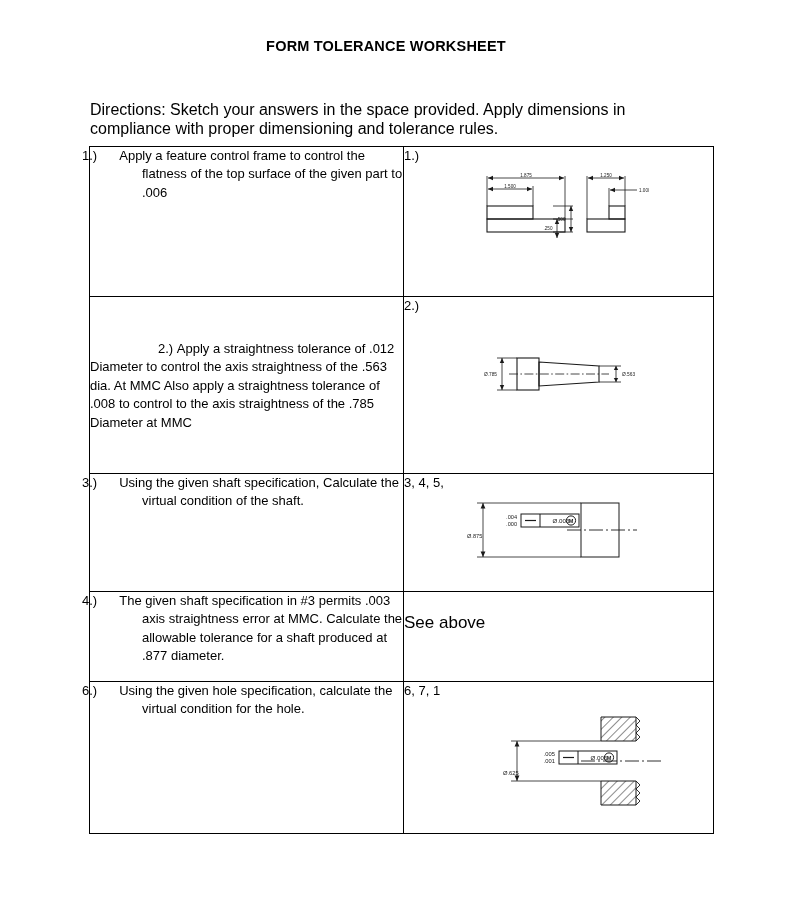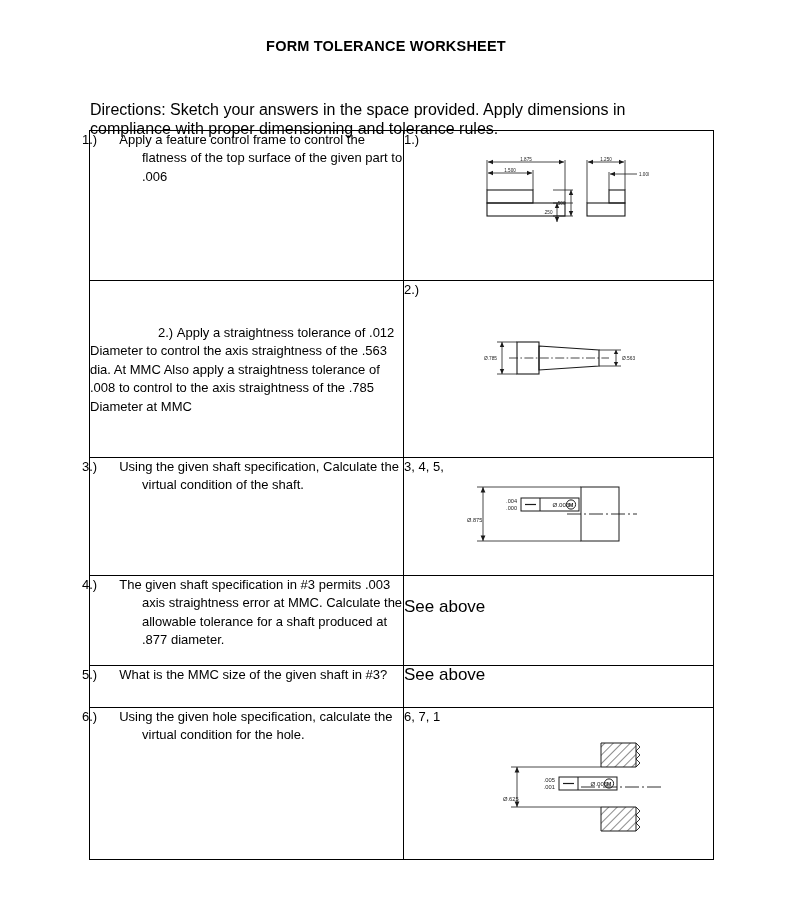--- a/index.html
+++ b/index.html
@@ -36,21 +36,21 @@
     position: absolute;
     top: 100px;
     left: 90px;
     width: 600px;
     font-size: 16px;
     line-height: 19px;
     color: #000;
   }
   table.worksheet {
     position: absolute;
-    top: 130px;
+    top: 146px;
     left: 89px;
     width: 624px;
     border-collapse: collapse;
     table-layout: fixed;
   }
   table.worksheet td {
     border: 1px solid #000;
     vertical-align: top;
     padding: 0;
   }
@@ -264,28 +264,20 @@
 
       <tr class="r4">
         <td class="q-cell">
           <div class="q-text q-indent"><span class="q-num">4.)</span>&nbsp;&nbsp;<span>The given shaft specification in #3 permits .003 axis straightness error at MMC. Calculate the allowable tolerance for a shaft produced at .877 diameter.</span></div>
         </td>
         <td class="a-cell">
           <div class="a-note" style="margin-top:22px;">See above</div>
         </td>
       </tr>
 
-      <tr class="r5">
-        <td class="q-cell">
-          <div class="q-text q-indent"><span class="q-num">5.)</span>&nbsp;&nbsp;<span>What is the MMC size of the given shaft in #3?</span></div>
-        </td>
-        <td class="a-cell">
-          <div class="a-note" style="margin-top:0;">See above</div>
-        </td>
-      </tr>
 
       <tr class="r6">
         <td class="q-cell">
           <div class="q-text q-indent" style=""><span class="q-num">6.)</span>&nbsp;&nbsp;<span>Using the given hole specification, calculate the virtual condition for the hole.</span></div>
         </td>
         <td class="a-cell">
           <div class="a-label">6, 7, 1</div>
           <div class="fig-wrap" style="margin-top:10px;">
             <svg class="fig" width="215" height="110" viewBox="0 0 215 110">
               <defs>

